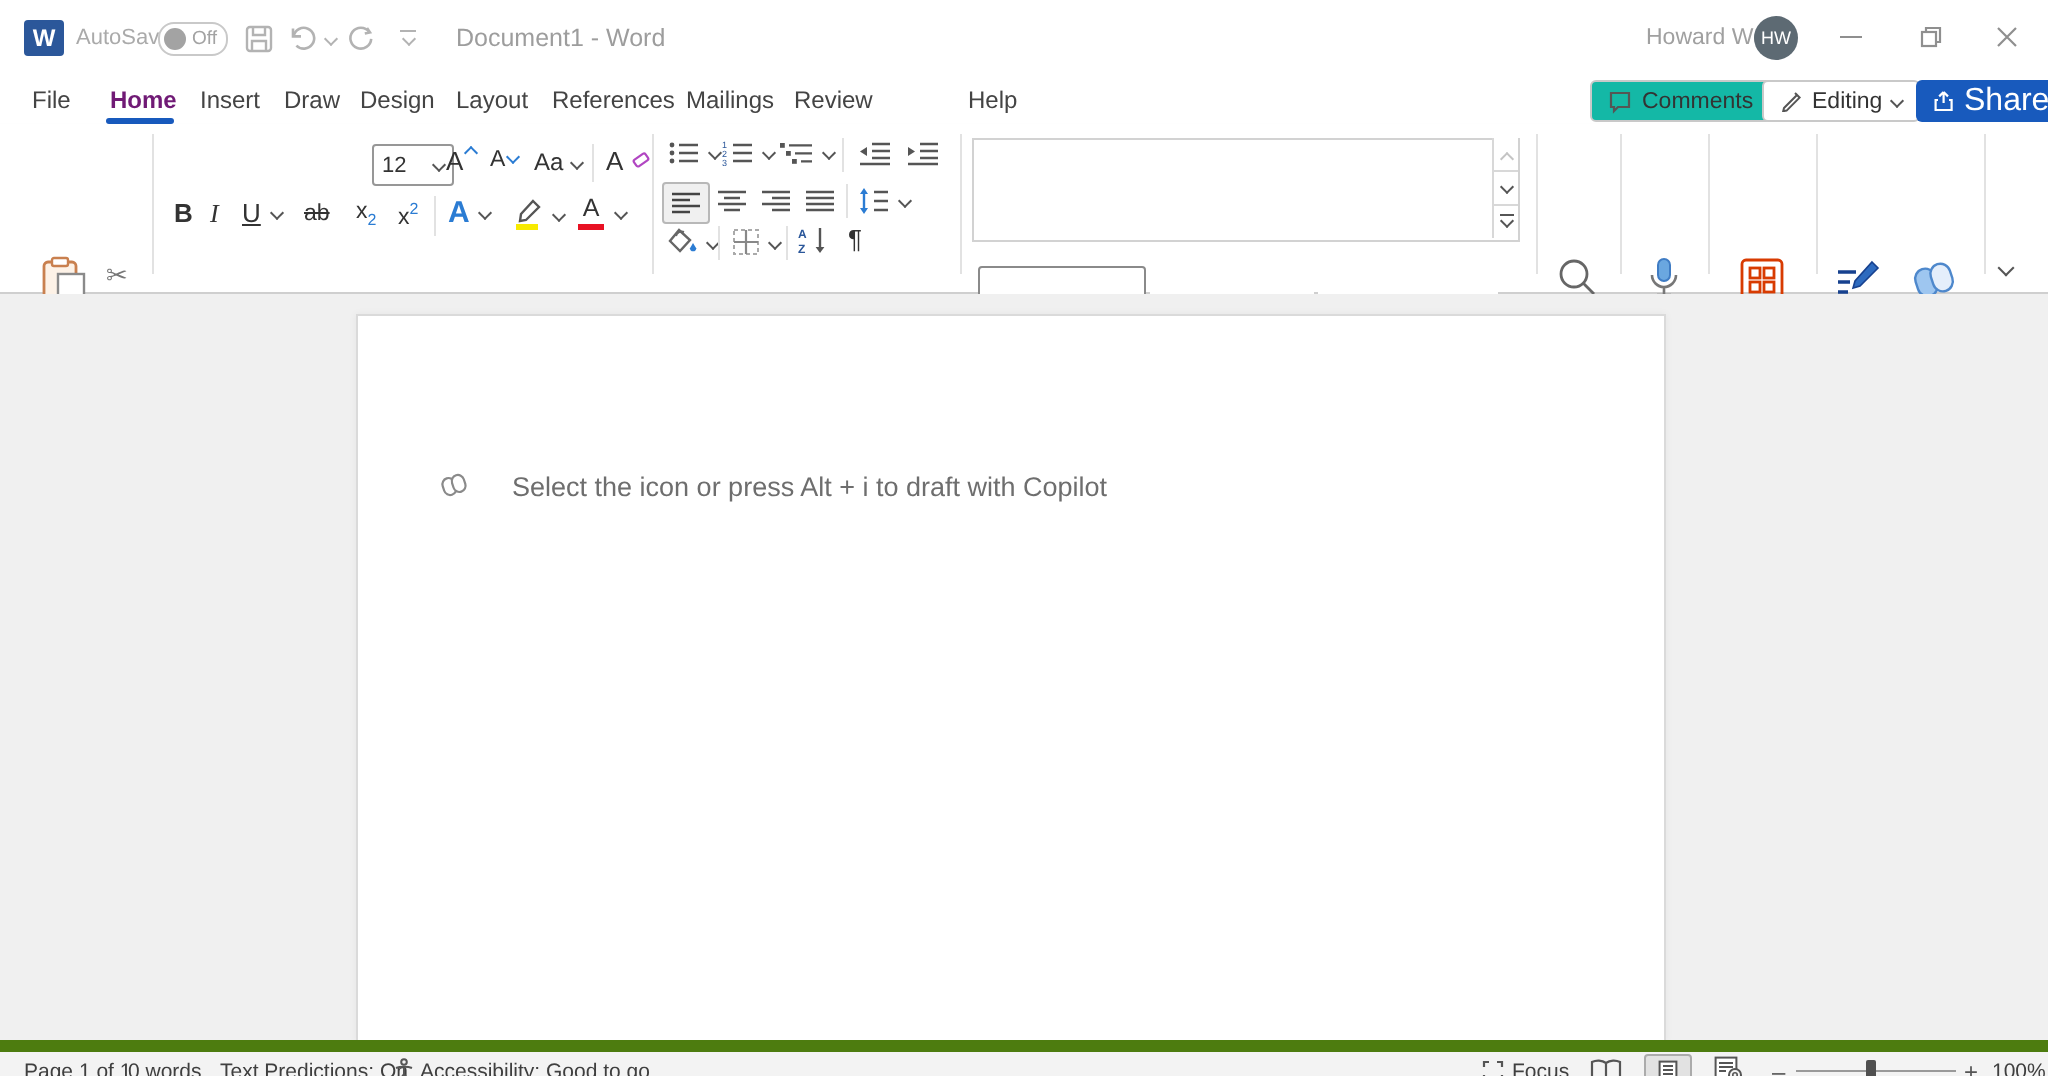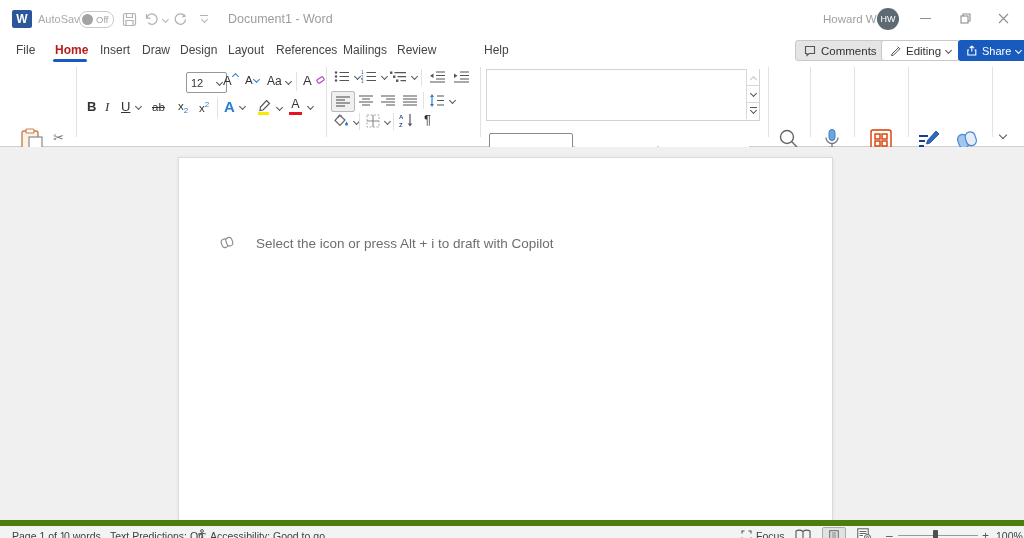--- a/index.html
+++ b/index.html
@@ -79,51 +79,51 @@
     </div>
     <div class="abs" style="left:998px;top:13px;">
       <svg width="11" height="11" viewBox="0 0 11 11">
         <path d="M1 1 L10 10 M10 1 L1 10" stroke="#8f8f8f" stroke-width="1.1"></path>
       </svg>
     </div>
   </div>
 
   <div class="abs" style="left:0;top:38px;width:1024px;height:24px;background:#fff;font-size:12px;">
     <span class="t" style="left:16px;top:5px;">File</span>
-    <span class="t" style="left:55px;top:5px;font-weight:bold;color:#b91c1c;">Home</span>
+    <span class="t" style="left:55px;top:5px;font-weight:bold;color:#701a75;">Home</span>
     <span class="abs" style="left:53px;top:21px;width:34px;height:2.5px;background:#185abd;border-radius:2px;"></span>
     <span class="t" style="left:100px;top:5px;">Insert</span>
     <span class="t" style="left:142px;top:5px;">Draw</span>
     <span class="t" style="left:180px;top:5px;">Design</span>
     <span class="t" style="left:228px;top:5px;">Layout</span>
     <span class="t" style="left:276px;top:5px;">References</span>
     <span class="t" style="left:343px;top:5px;">Mailings</span>
     <span class="t" style="left:397px;top:5px;">Review</span>
     <span class="t" style="left:447px;top:23px;">View</span>
     <span class="t" style="left:484px;top:5px;">Help</span>
 
-    <div class="abs r" style="left:795px;top:2px;height:19px;padding:0 8px;border:1px solid #c9c9c9;border-radius:3px;background:#e5e5e5;gap:5px;">
+    <div class="abs r" style="left:795px;top:2px;height:19px;padding:0 8px;border:1px solid #c9c9c9;border-radius:3px;background:#14b8a6;gap:5px;">
       <svg width="12" height="12" viewBox="0 0 12 12">
         <path d="M1.5 1.5 h9 v7 h-5.5 l-2 2 v-2 h-1.5 Z" fill="none" stroke="#555" stroke-width="1.1"></path>
       </svg>
       <span style="font-size:11.5px;color:#333;">Comments</span>
     </div>
     <div class="abs r" style="left:881px;top:2px;height:19px;padding:0 8px;border:1px solid #c9c9c9;border-radius:3px;background:#fff;gap:5px;">
       <svg width="11" height="11" viewBox="0 0 11 11">
         <path d="M2 9 L8.5 2.5 L9.8 3.8 L3.3 10.3 L1.6 10.6 Z M7.5 1.5 l2 2" fill="none" stroke="#555" stroke-width="1"></path>
       </svg>
       <span style="font-size:11.5px;color:#333;">Editing</span>
       <span class="chev sm"></span>
     </div>
     <div class="abs r" style="left:958px;top:2px;height:21px;padding:0 8px;border-radius:3px;background:#185abd;gap:5px;">
       <svg width="11" height="11" viewBox="0 0 11 11">
         <path d="M3 5 H1.8 V10 H9.8 V5 H8.5" fill="none" stroke="#fff" stroke-width="1.1"></path>
         <path d="M5.8 1 V6.5 M5.8 1 L3.6 3.2 M5.8 1 L8 3.2" fill="none" stroke="#fff" stroke-width="1.1"></path>
       </svg>
-      <span style="font-size:11px;color:#fff;">Share</span>
+      <span style="font-size:16px;color:#fff;">Share</span>
       <span class="chev sm wh"></span>
     </div>
   </div>
 
   <div class="abs" style="left:0;top:62px;width:1024px;height:84px;background:#fff;border-bottom:1px solid #cfcfcf;box-shadow:0 1px 2px rgba(0,0,0,.06);">
 
     <div class="vline" style="left:76px;top:4px;height:132px;height:70px;top:5px;"></div>
     <div class="vline" style="left:326px;top:5px;height:70px;"></div>
     <div class="vline" style="left:480px;top:5px;height:70px;"></div>
     <div class="vline" style="left:768px;top:5px;height:70px;"></div>

